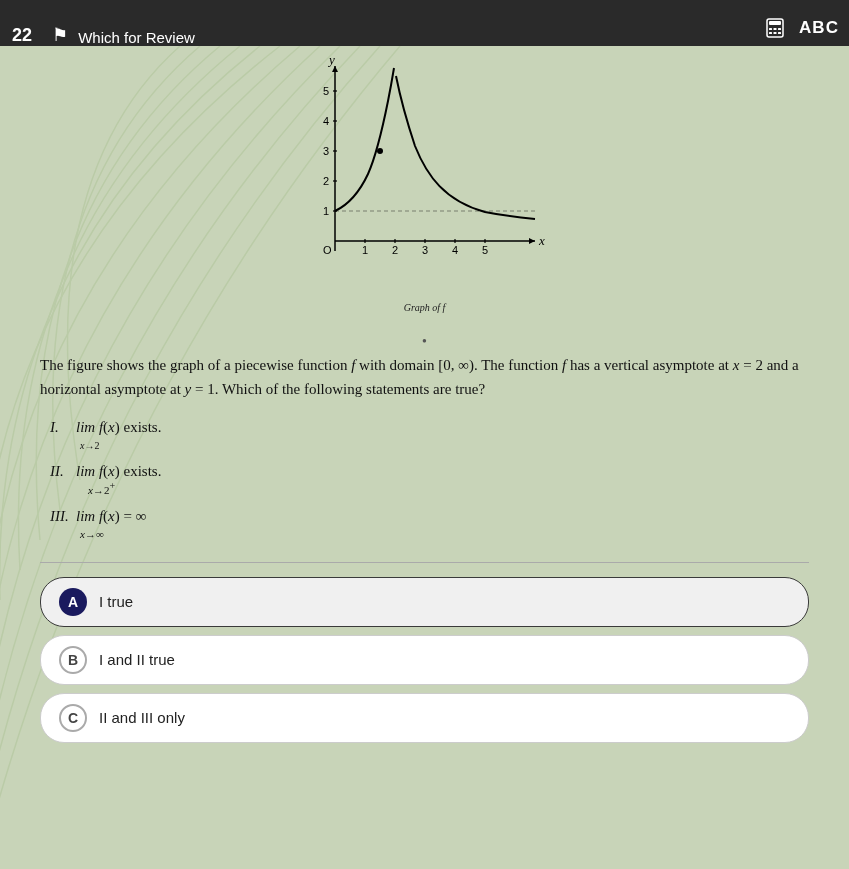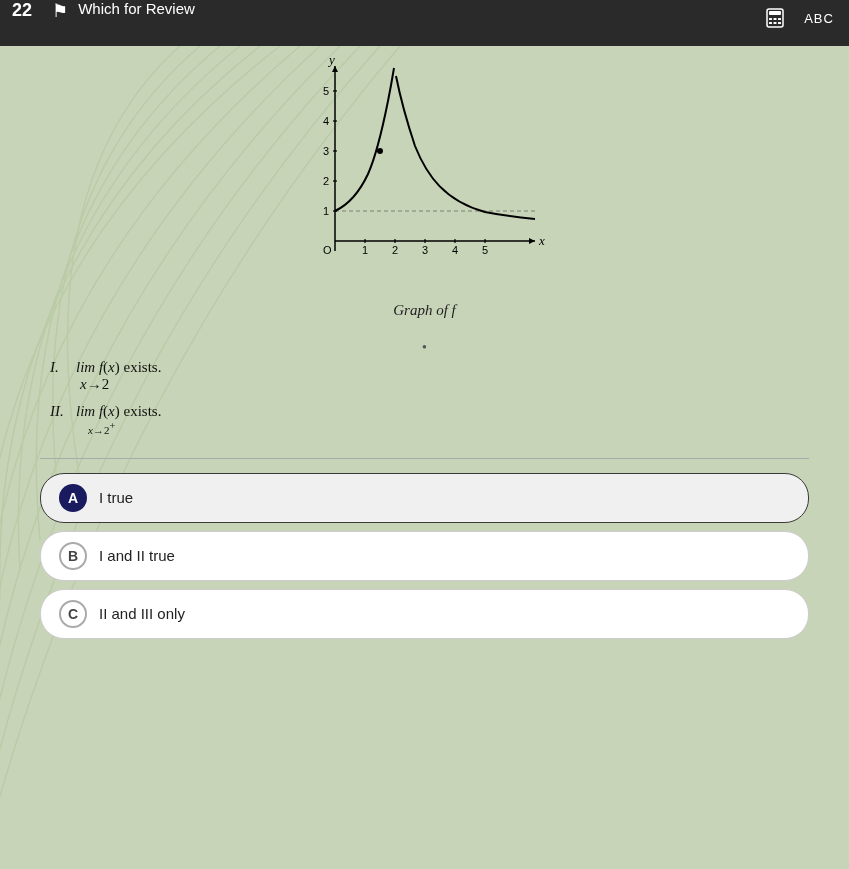--- a/index.html
+++ b/index.html
@@ -19,21 +19,21 @@
       width: 100%; height: 100%;
       z-index: 0;
       pointer-events: none;
     }
 
     
     .top-bar {
       position: relative;
       z-index: 10;
       display: flex;
-      align-items: flex-start;
+      align-items: flex-end;
       background: #2a2a2a;
       height: 46px;
       padding: 0 12px;
       gap: 10px;
     }
     .question-number {
       color: white;
       font-size: 18px;
       font-weight: bold;
       font-family: Arial, sans-serif;
@@ -78,21 +78,21 @@
     }
 
     
     .graph-container {
       display: flex;
       flex-direction: column;
       align-items: center;
       margin-bottom: 16px;
     }
     .graph-title {
-      font-size: 15px;
+      font-size: 10px;
       font-style: italic;
       color: #222;
       margin-top: 6px;
     }
 
     
     .question-text {
       font-size: 15px;
       color: #111;
       line-height: 1.6;
@@ -198,21 +198,21 @@
         <rect x="3" y="2" width="16" height="18" rx="2" stroke="white" stroke-width="1.5" fill="none"></rect>
         <rect x="5" y="4" width="12" height="4" rx="1" fill="white"></rect>
         <rect x="5" y="11" width="3" height="2" rx="0.5" fill="white"></rect>
         <rect x="9.5" y="11" width="3" height="2" rx="0.5" fill="white"></rect>
         <rect x="14" y="11" width="3" height="2" rx="0.5" fill="white"></rect>
         <rect x="5" y="15" width="3" height="2" rx="0.5" fill="white"></rect>
         <rect x="9.5" y="15" width="3" height="2" rx="0.5" fill="white"></rect>
         <rect x="14" y="15" width="3" height="2" rx="0.5" fill="white"></rect>
       </svg>
     </button>
-    <button class="icon-btn" title="ABC" style="font-size:13px; font-family:Arial; font-weight:normal; letter-spacing:1px;">
+    <button class="icon-btn" title="ABC" style="font-size:17px; font-family:Arial; font-weight:bold; letter-spacing:1px;">
       ABC
     </button>
   </div>
 </div>
 
 <div class="main-content">
 
   <div class="graph-container">
     <svg width="260" height="240" viewBox="0 0 260 240" xmlns="http://www.w3.org/2000/svg">
 
@@ -269,36 +269,47 @@
       <line x1="40" y1="155" x2="240" y2="155" stroke="black" stroke-width="1" stroke-dasharray="4,3" opacity="0.4"></line>
 
     </svg>
     <span class="graph-title">Graph of f</span>
   </div>
 
   <div style="text-align:center; margin-bottom:6px;">
     <span style="font-size:8px; color:#555;">●</span>
   </div>
 
+  <p class="question-text">
+    The figure shows the graph of a piecewise function <em>f</em> with domain [0, ∞). The function <em>f</em> has a vertical
+    asymptote at <em>x</em> = 2 and a horizontal asymptote at <em>y</em> = 1. Which of the following statements are true?
+  </p>
 
   <div class="statements">
     <div class="statement">
       <span class="stmt-label">I.</span>
       <span>
         <span style="font-style:italic;">lim</span> <em>f</em>(<em>x</em>) exists.
-        <br><span style="font-size:15px; padding-left:4px;"><em>x</em>→2</span>
+        <br><span style="font-size:10px; padding-left:4px;"><em>x</em>→2</span>
       </span>
     </div>
     <div class="statement">
       <span class="stmt-label">II.</span>
       <span>
         <span style="font-style:italic;">lim</span> <em>f</em>(<em>x</em>) exists.
         <br><span style="font-size:11px; padding-left:4px;margin-left:8px;"><em>x</em>→2<sup>+</sup></span>
       </span>
     </div>
+    <div class="statement">
+      <span class="stmt-label">III.</span>
+      <span>
+        <span style="font-style:italic;">lim</span> <em>f</em>(<em>x</em>) = ∞
+        <br><span style="font-size:11px; padding-left:4px;"><em>x</em>→∞</span>
+      </span>
+    </div>
   </div>
 
   <hr style="border: none; border-top: 1px solid #aaa; margin: 10px 0 14px 0;">
 
   <div class="answer-choices">
 
     <div class="answer-choice selected">
       <div class="choice-bubble selected">A</div>
       <span>I true</span>
     </div>

